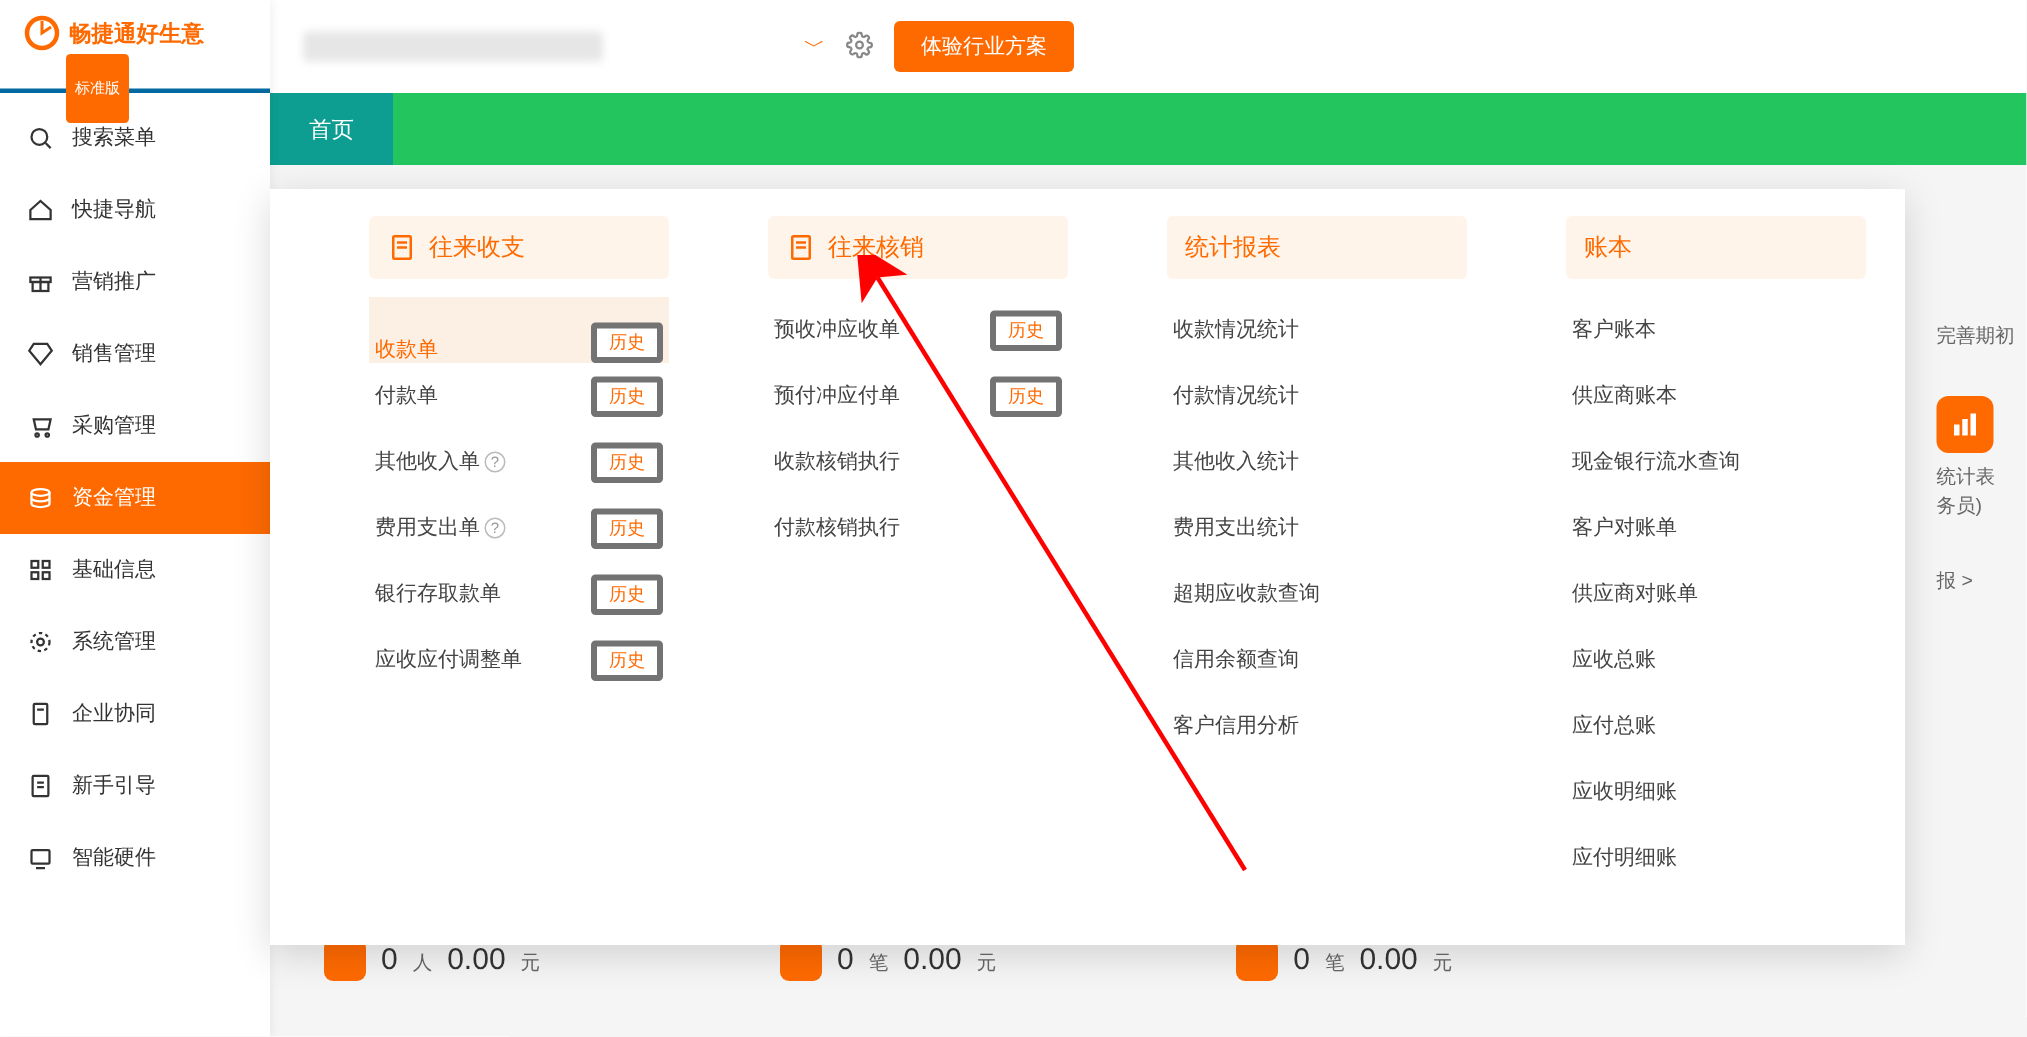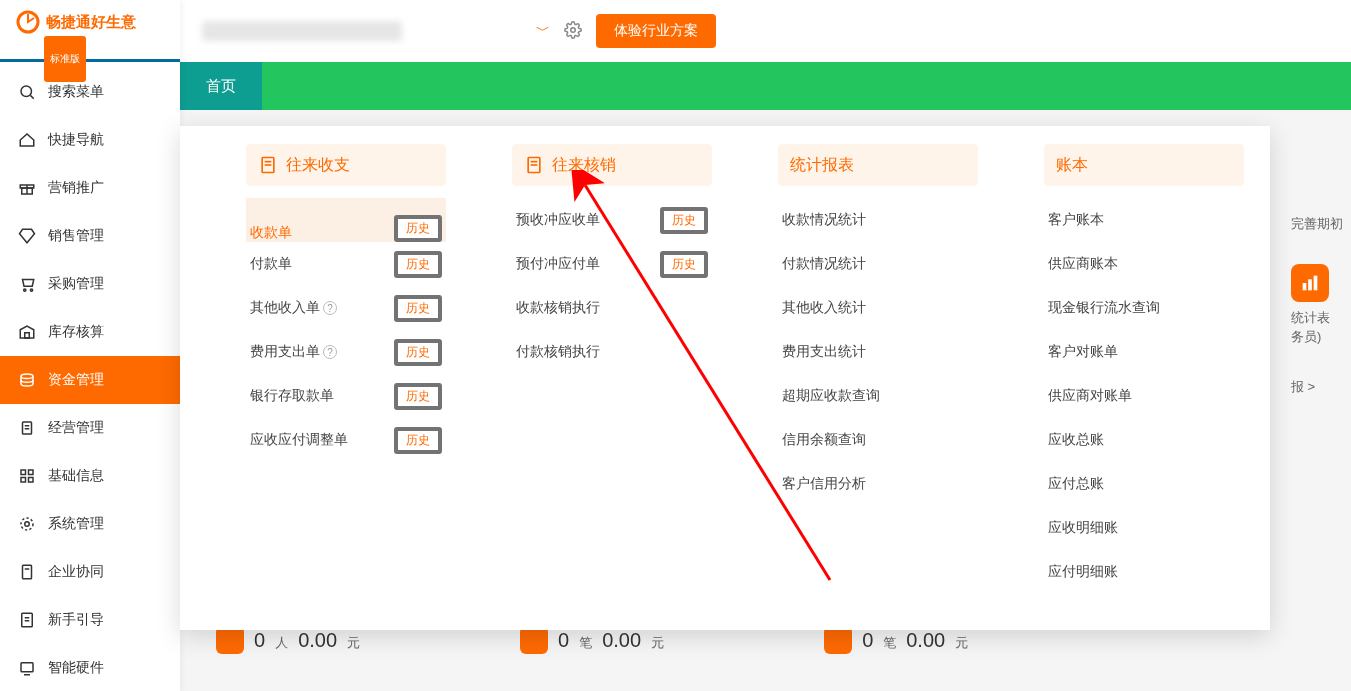--- a/index.html
+++ b/index.html
@@ -110,48 +110,29 @@
       <div class="nav-item">
         <span class="icon">
           <svg width="18" height="18" viewBox="0 0 24 24" fill="none" stroke="currentColor" stroke-width="2">
             <path d="M6 6h15l-2 9H8z"></path>
             <circle cx="9" cy="20" r="1.5"></circle>
             <circle cx="18" cy="20" r="1.5"></circle>
           </svg>
         </span>
         <span class="lbl">采购管理</span>
       </div>
-      <div class="nav-item">
-        <span class="icon">
-          <svg width="18" height="18" viewBox="0 0 24 24" fill="none" stroke="currentColor" stroke-width="2">
-            <path d="M3 9l9-5 9 5v11H3z"></path>
-            <rect x="9" y="13" width="6" height="7"></rect>
-          </svg>
-        </span>
-        <span class="lbl">库存核算</span>
-      </div>
       <div class="nav-item active">
         <span class="icon">
           <svg width="18" height="18" viewBox="0 0 24 24" fill="none" stroke="currentColor" stroke-width="2">
             <ellipse cx="12" cy="7" rx="8" ry="3"></ellipse>
             <path d="M4 7v5c0 1.7 3.6 3 8 3s8-1.3 8-3V7"></path>
             <path d="M4 12v5c0 1.7 3.6 3 8 3s8-1.3 8-3v-5"></path>
           </svg>
         </span>
         <span class="lbl">资金管理</span>
-      </div>
-      <div class="nav-item">
-        <span class="icon">
-          <svg width="18" height="18" viewBox="0 0 24 24" fill="none" stroke="currentColor" stroke-width="2">
-            <rect x="6" y="4" width="12" height="16" rx="1"></rect>
-            <line x1="9" y1="9" x2="15" y2="9"></line>
-            <line x1="9" y1="13" x2="15" y2="13"></line>
-          </svg>
-        </span>
-        <span class="lbl">经营管理</span>
       </div>
       <div class="nav-item">
         <span class="icon">
           <svg width="18" height="18" viewBox="0 0 24 24" fill="none" stroke="currentColor" stroke-width="2">
             <rect x="4" y="4" width="6" height="6"></rect>
             <rect x="14" y="4" width="6" height="6"></rect>
             <rect x="4" y="14" width="6" height="6"></rect>
             <rect x="14" y="14" width="6" height="6"></rect>
           </svg>
         </span>

